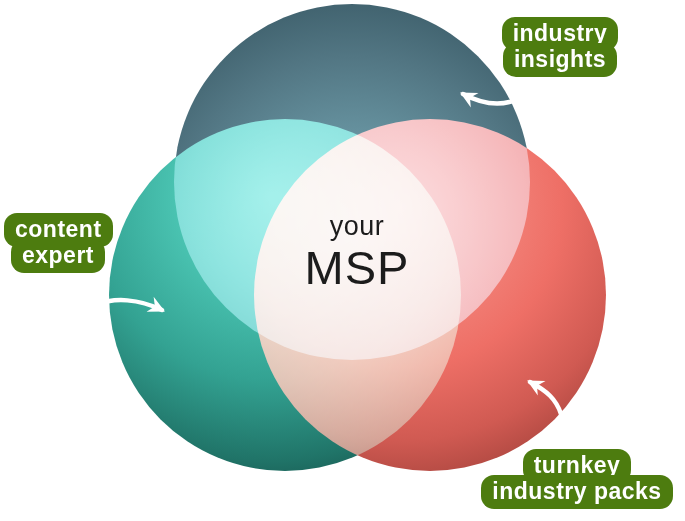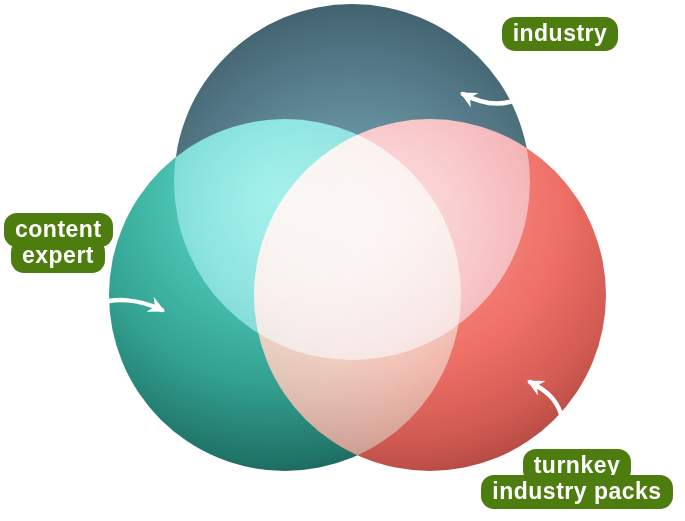--- a/index.html
+++ b/index.html
@@ -72,35 +72,40 @@
 <body>
 
 <div class="canvas">
 
   <div class="venn">
     <div class="circle circle-top"></div>
     <div class="circle circle-left"></div>
     <div class="circle circle-right"></div>
   </div>
 
+  <div class="center-label">
+    <div class="center-line1">your</div>
+    <div class="center-line2">MSP</div>
+  </div>
 
   <svg class="arrows" width="685" height="521" viewBox="0 0 685 521">
     <defs>
       <marker id="ah" viewBox="0 0 12 12" refX="9" refY="6" markerWidth="4.4" markerHeight="4.4" orient="auto">
         <path d="M1,1 L11,6 L1,11 L4.2,6 Z" fill="#ffffff"></path>
       </marker>
     </defs>
     <path d="M 516 100 C 498 107, 480 103, 463 94" fill="none" stroke="#ffffff" stroke-width="4.5" stroke-linecap="round" marker-end="url(#ah)"></path>
     <path d="M 97 305 C 114 297, 139 299, 162 310" fill="none" stroke="#ffffff" stroke-width="4.5" stroke-linecap="round" marker-end="url(#ah)"></path>
     <path d="M 561 414 C 556 399, 547 391, 530 382" fill="none" stroke="#ffffff" stroke-width="4.5" stroke-linecap="round" marker-end="url(#ah)"></path>
   </svg>
 
   <div class="callout callout-industry">
     <div class="bubble-tail"></div>
     <div class="row"><span class="blob-line">industry</span></div>
+    <div class="row"><span class="blob-line">insights</span></div>
   </div>
 
   <div class="callout callout-expert">
     <div class="row"><span class="blob-line">content</span></div>
     <div class="row"><span class="blob-line">expert</span></div>
   </div>
 
   <div class="callout callout-turnkey">
     <div class="row"><span class="blob-line">turnkey</span></div>
     <div class="row"><span class="blob-line">industry packs</span></div>

